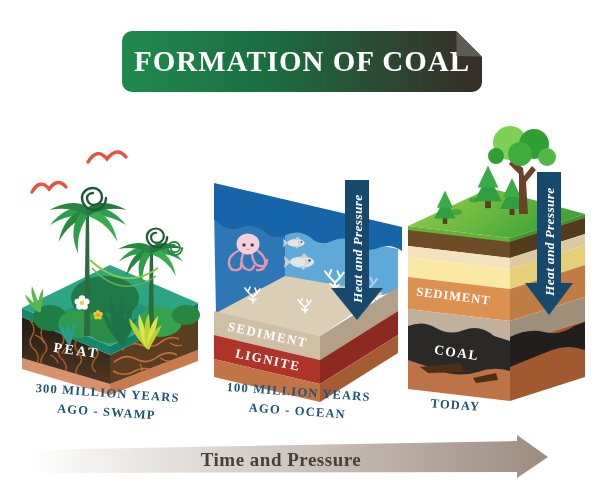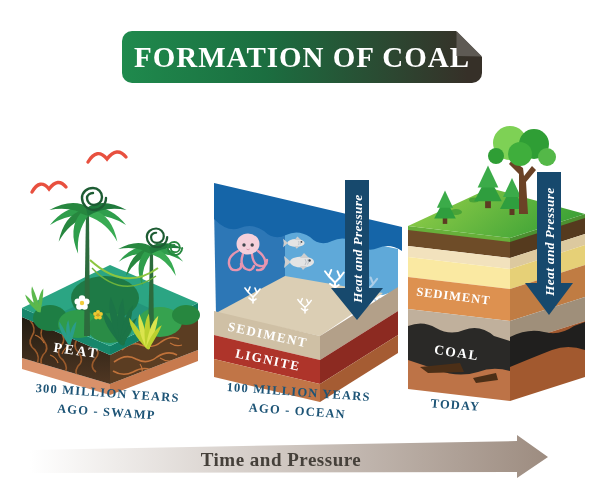--- a/index.html
+++ b/index.html
@@ -1,21 +1,21 @@
 <!DOCTYPE html>
 <html><head>
 <meta charset="utf-8">
 <style>
   html,body{margin:0;padding:0;background:#fff}
   .stage{position:relative;width:600px;height:500px;background:#ffffff;overflow:hidden;
          font-family:"Liberation Sans",sans-serif}
   .stage svg{position:absolute}
 
   
-  .banner{position:absolute;left:122px;top:31px;width:360px;height:52px;border-radius:10px;
+  .banner{position:absolute;left:122px;top:31px;width:360px;height:61px;border-radius:10px;
           background:linear-gradient(90deg,#1f8a4d 0%,#1b6e40 40%,#363028 96%)}
   .banner-title{position:absolute;inset:0;display:flex;align-items:center;justify-content:center;
           font-family:"Liberation Serif",serif;font-weight:bold;font-size:29px;color:#fff;
           letter-spacing:1px;white-space:nowrap}
   .fold{position:absolute;top:0;right:0;width:26px;height:26px}
 
   
   .lyr{font-family:"Liberation Serif",serif;font-weight:bold;fill:#ffffff}
   .hp {font-family:"Liberation Serif",serif;font-weight:bold;font-style:italic;fill:#ffffff;letter-spacing:.3px}
 

